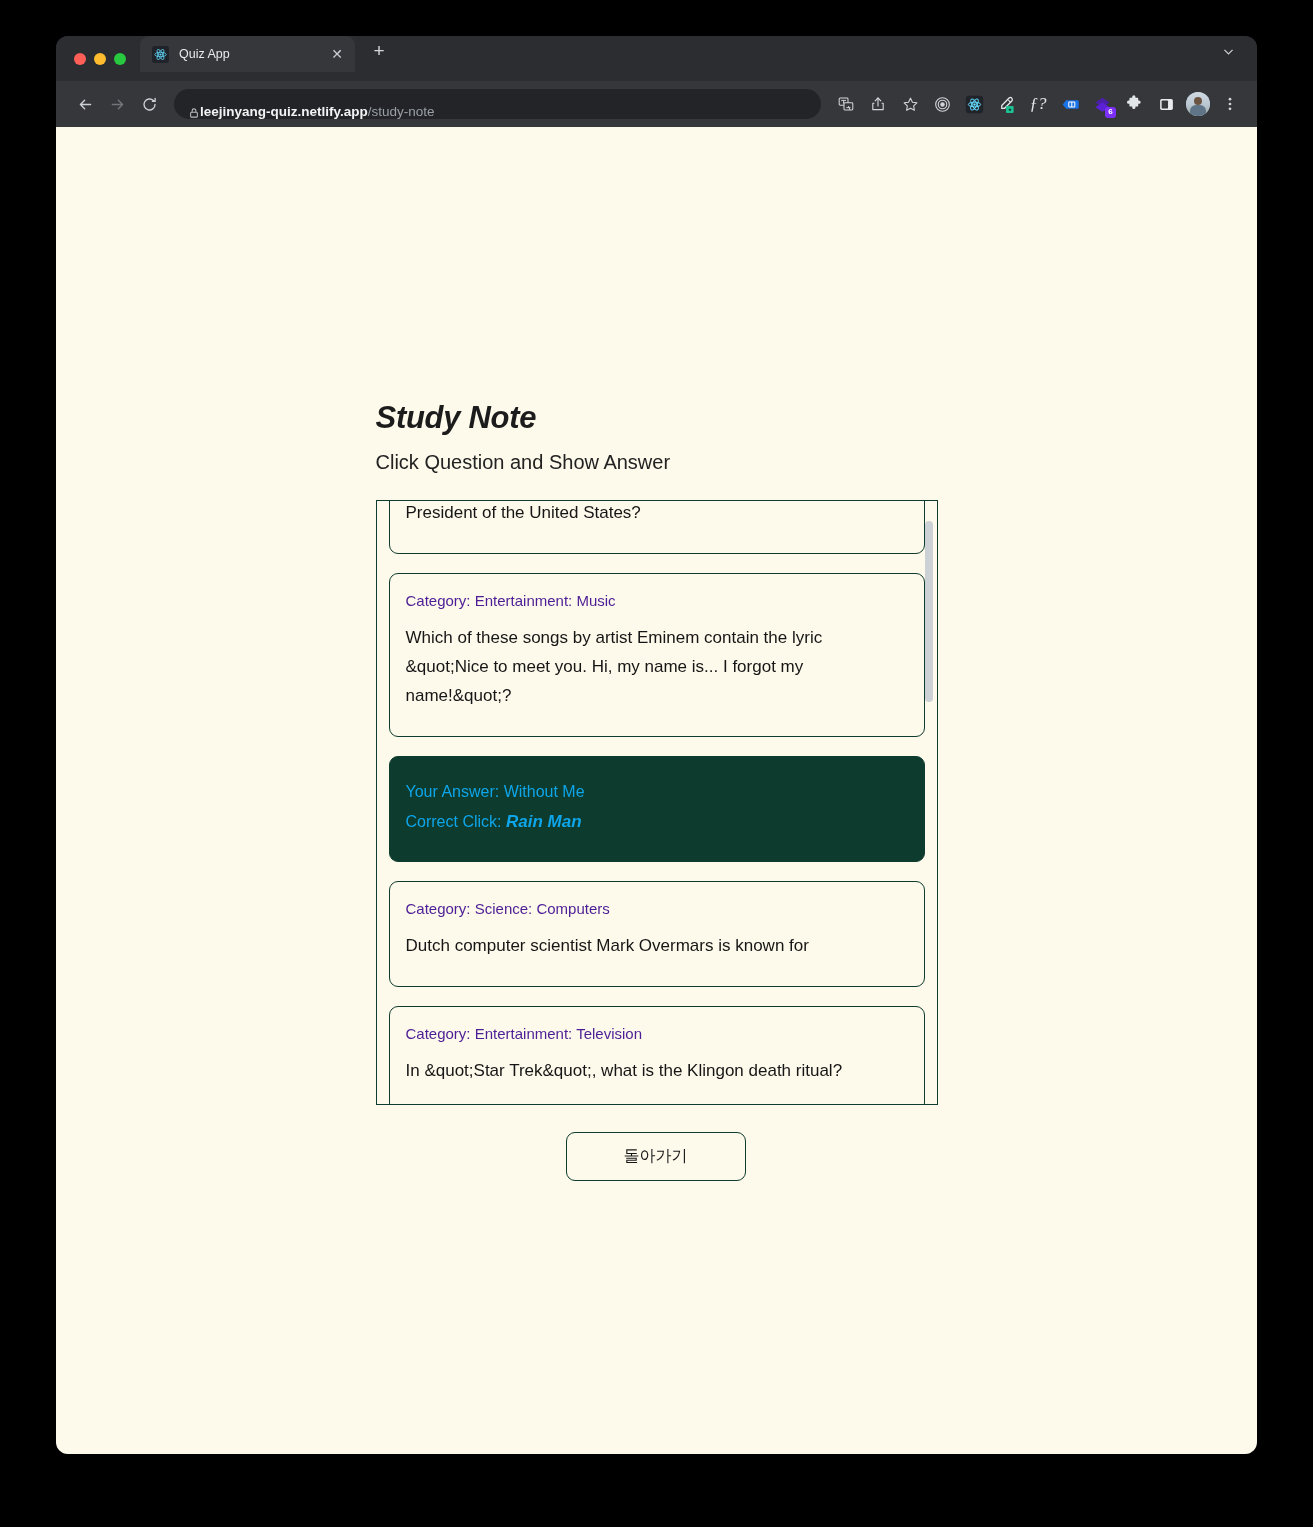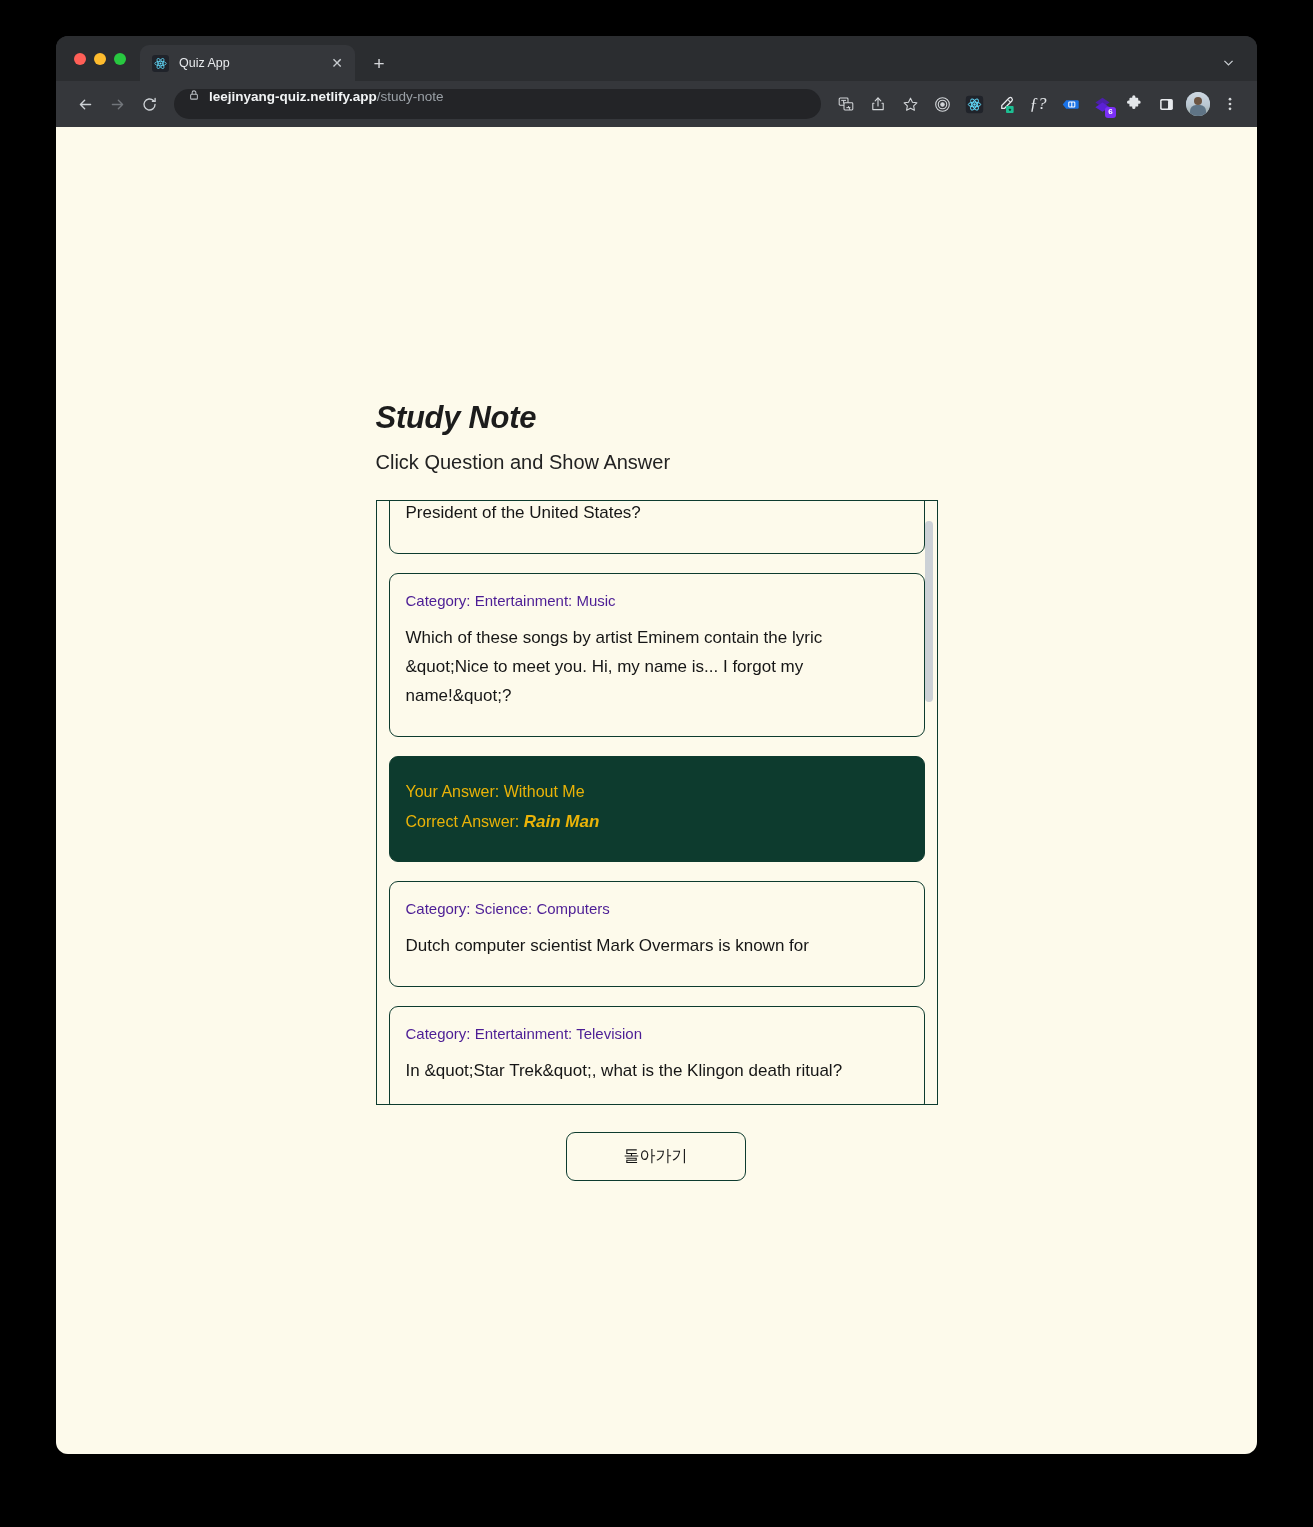--- a/index.html
+++ b/index.html
@@ -24,21 +24,21 @@
     overflow: hidden;
     display: flex;
     flex-direction: column;
   }
 
   
   .tab-strip {
     height: 45px;
     background: #2b2d30;
     display: flex;
-    align-items: flex-end;
+    align-items: flex-start;
     padding-left: 14px;
     flex: none;
   }
   .traffic-lights {
     display: flex;
     align-items: center;
     gap: 8px;
     height: 45px;
     padding: 0 14px 0 4px;
   }
@@ -118,23 +118,22 @@
     flex: none;
   }
   .nav-btn.disabled { color: #72767b; }
 
   .omnibox {
     flex: 1;
     height: 30px;
     background: #232427;
     border-radius: 15px;
     display: flex;
-    align-items: flex-start;
+    align-items: flex-end;
     padding: 0 14px;
-    gap: 9px;
     margin: 0 8px 0 8px;
     min-width: 0;
   }
   .omnibox-url {
     font-size: 13.5px;
     color: #9aa0a6;
     white-space: nowrap;
     overflow: hidden;
     text-overflow: ellipsis;
   }
@@ -240,21 +239,21 @@
     line-height: 29px;
     color: #161616;
   }
   .note-card.no-cat .q { margin-top: 2px; }
 
   .answer-card {
     background: #0d3b2e;
     border: 1.5px solid #0d3b2e;
     border-radius: 9px;
     padding: 20px 16px 24px 16px;
-    color: #eab308;
+    color: #0ea5e9;
   }
   .answer-card .line {
     font-size: 16px;
     line-height: 30px;
   }
   .answer-card .correct-value {
     font-weight: bold;
     font-style: italic;
     font-size: 17px;
   }
@@ -470,21 +469,21 @@
             <div class="q">How old was Lyndon B. Johnson when he assumed the role of President of the United States?</div>
           </div>
 
           <div class="note-card">
             <div class="cat">Category: Entertainment: Music</div>
             <div class="q">Which of these songs by artist Eminem contain the lyric &amp;quot;Nice to meet you. Hi, my name is... I forgot my name!&amp;quot;?</div>
           </div>
 
           <div class="answer-card">
             <div class="line"><span>Your Answer:</span> <span>Without Me</span></div>
-            <div class="line"><span>Correct Answer:</span> <span class="correct-value">Rain Man</span></div>
+            <div class="line"><span>Correct Click:</span> <span class="correct-value">Rain Man</span></div>
           </div>
 
           <div class="note-card">
             <div class="cat">Category: Science: Computers</div>
             <div class="q">Dutch computer scientist Mark Overmars is known for</div>
           </div>
 
           <div class="note-card">
             <div class="cat">Category: Entertainment: Television</div>
             <div class="q">In &amp;quot;Star Trek&amp;quot;, what is the Klingon death ritual?</div>

